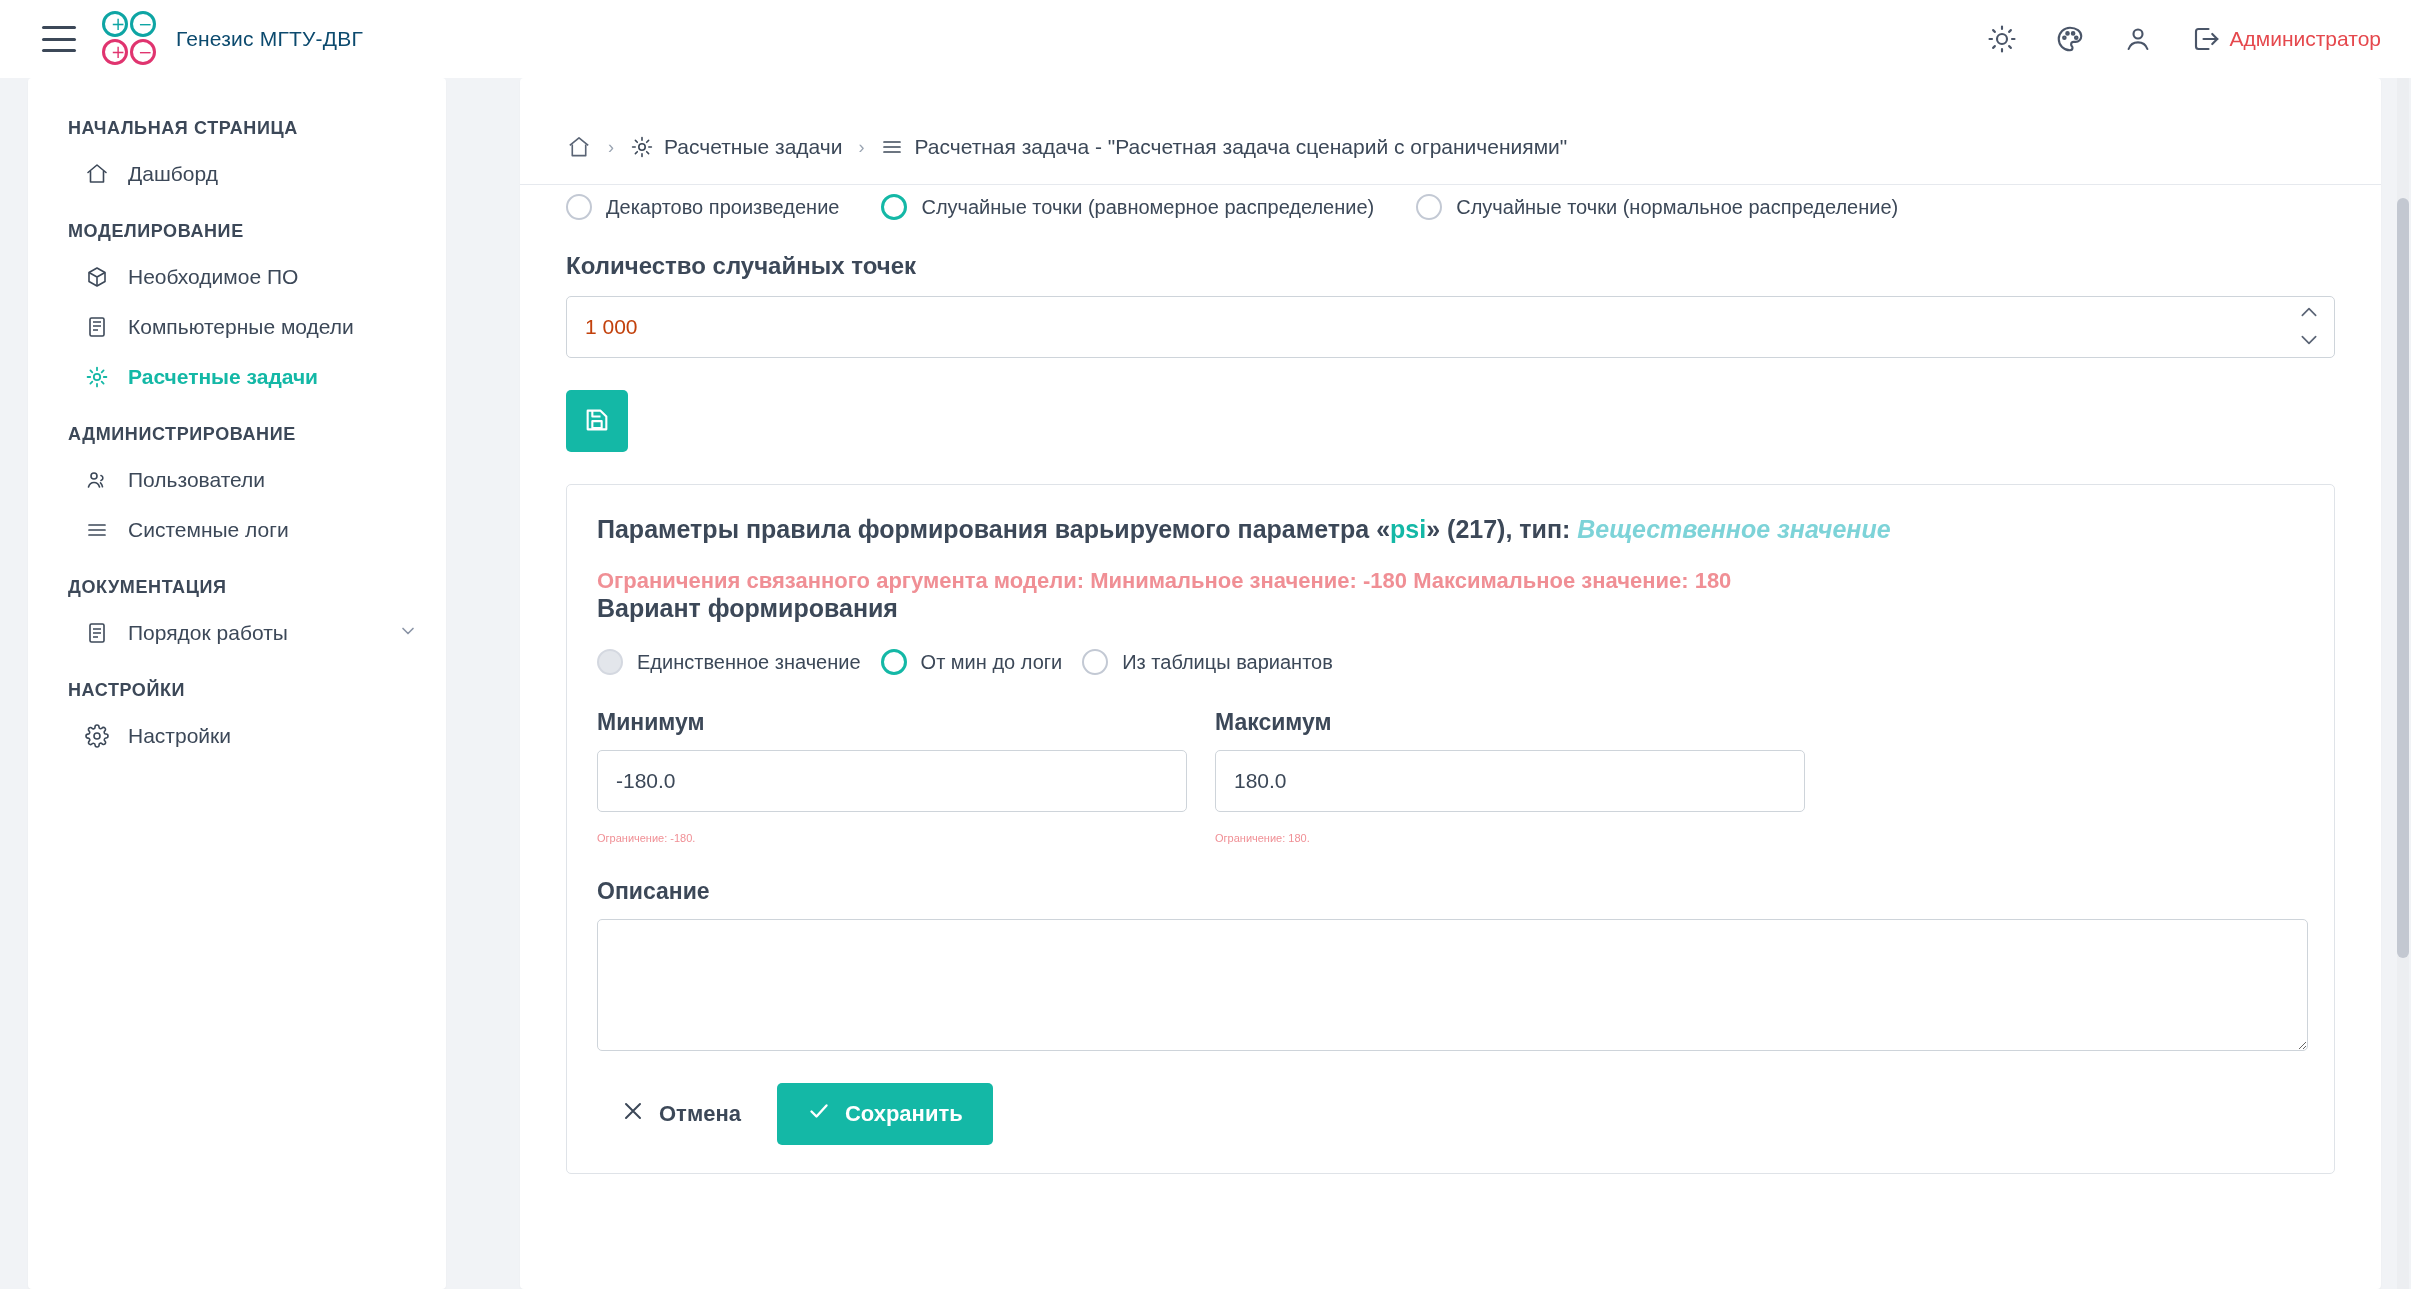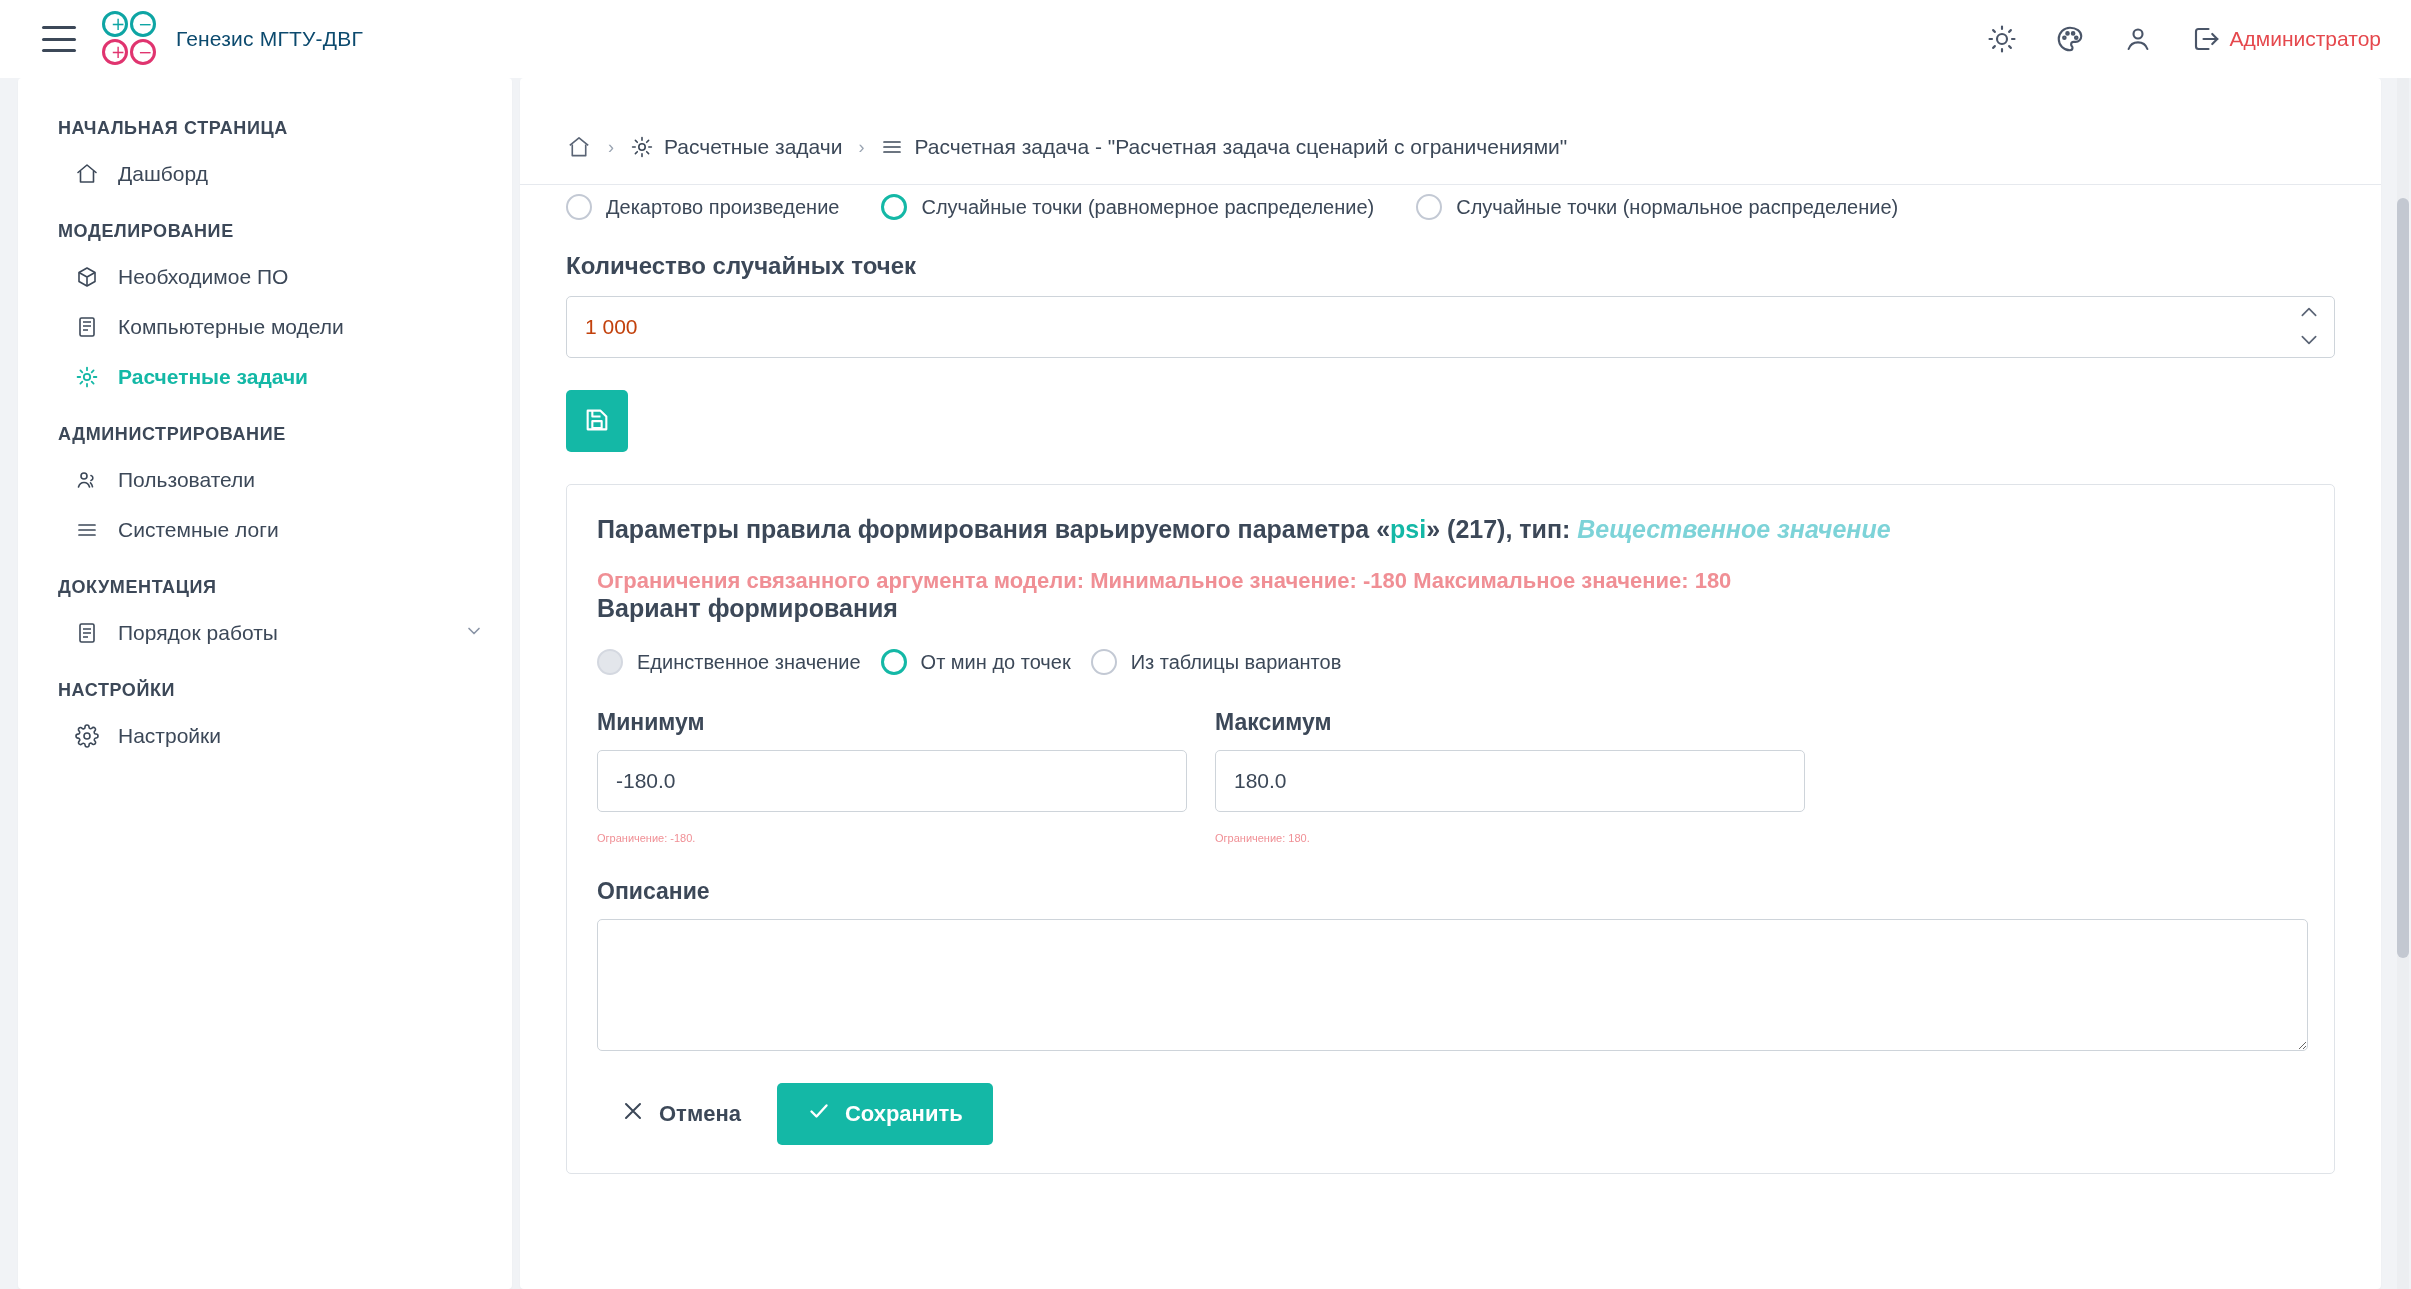--- a/index.html
+++ b/index.html
@@ -48,21 +48,21 @@
   .admin-label { color: #e5484d; font-size: 21px; margin-left: 6px; white-space: nowrap; }
 
   
   .page {
     position: absolute; top: 78px; left: 0; width: 2411px; height: 1211px;
     background: #f1f3f6;
   }
 
   
   .sidebar {
-    position: absolute; left: 18px; top: 0px; width: 494px; height: 1211px;
+    position: absolute; left: 28px; top: 0px; width: 418px; height: 1211px;
     background: #ffffff;
     border-radius: 4px;
     padding-top: 18px;
     box-shadow: 0 1px 2px rgba(0,0,0,.04);
   }
   .sb-group {
     font-size: 18px; letter-spacing: .6px; font-weight: 700; color: #3c4858;
     padding: 22px 0 10px 40px; text-transform: uppercase;
   }
   .sb-item {
@@ -429,21 +429,21 @@
 
       <div class="panel-sub">Вариант формирования</div>
 
       <div class="panel-radio-row">
         <div class="radio">
           <span class="rdot grey"></span>
           <span class="radio-label">Единственное значение</span>
         </div>
         <div class="radio">
           <span class="rdot checked"></span>
-          <span class="radio-label">От мин до точек</span>
+          <span class="radio-label">От мин до логи</span>
         </div>
         <div class="radio">
           <span class="rdot"></span>
           <span class="radio-label">Из таблицы вариантов</span>
         </div>
       </div>
 
       <div class="minmax">
         <div class="mm-col">
           <div class="mm-label">Минимум</div>

